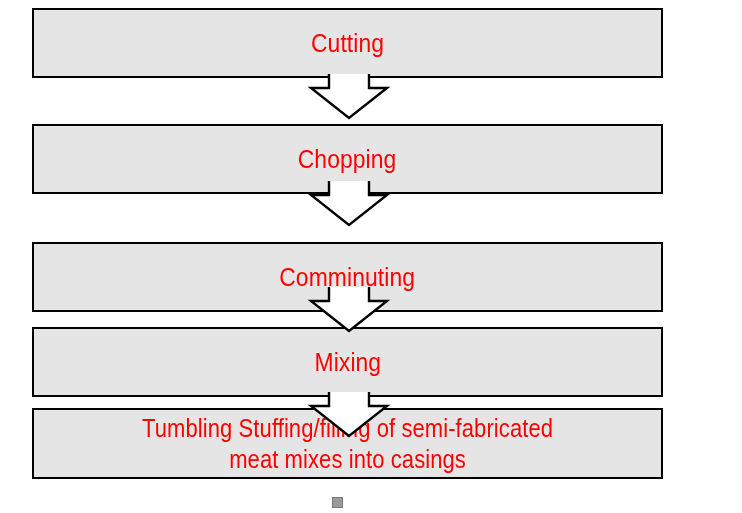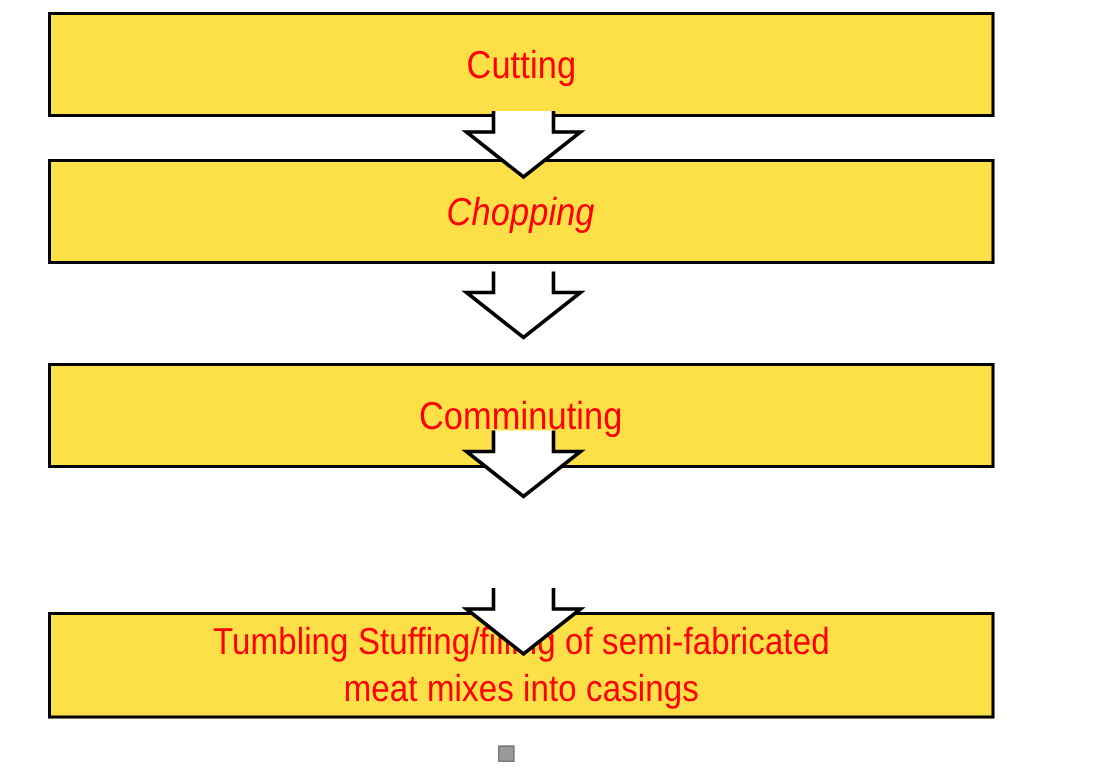--- a/index.html
+++ b/index.html
@@ -23,21 +23,21 @@
     width: 742px;
     height: 513px;
   }
 
   
   .proc-box {
     position: absolute;
     left: 32px;
     width: 631px;
     box-sizing: border-box;
-    background: #fde047;
+    background: #e5e5e5;
     border: 2px solid #000000;
     display: flex;
     align-items: center;
     justify-content: center;
     z-index: 2;
   }
   .proc-box .proc-label {
     color: #ff0000;
     font-family: "Liberation Sans", sans-serif;
     font-size: 26px;
@@ -45,21 +45,21 @@
     line-height: 1.18;
     text-align: center;
     letter-spacing: 0.1px;
     transform: scaleX(0.88);
     transform-origin: center center;
     white-space: pre-line;
     padding: 0 10px;
   }
 
   .box-0 { top: 8px;   height: 70px; }
-  .box-1 { top: 106px; height: 70px; font-style: italic; }
+  .box-1 { top: 124px; height: 70px; }
   .box-2 { top: 221px; height: 70px; margin-top: 21px; }
   .box-3 { top: 327px; height: 70px; }
   .box-4 { top: 408px; height: 71px; }
 
   .box-4 .proc-label {
     font-size: 25px;
     line-height: 1.22;
   }
 
   
@@ -133,20 +133,23 @@
   <div class="proc-box box-2">
     <span class="proc-label">Comminuting</span>
   </div>
 
   <div class="arrow-connector arrow-2">
     <svg viewBox="0 0 92 44" xmlns="http://www.w3.org/2000/svg" aria-hidden="true">
       <path d="M 26 0 L 26 14 L 8 14 L 46 44 L 84 14 L 66 14 L 66 0"></path>
     </svg>
   </div>
 
+  <div class="proc-box box-3">
+    <span class="proc-label">Mixing</span>
+  </div>
 
   <div class="arrow-connector arrow-3">
     <svg viewBox="0 0 92 44" xmlns="http://www.w3.org/2000/svg" aria-hidden="true">
       <path d="M 26 0 L 26 14 L 8 14 L 46 44 L 84 14 L 66 14 L 66 0"></path>
     </svg>
   </div>
 
   <div class="proc-box box-4">
     <span class="proc-label">Tumbling Stuffing/filling of semi-fabricated
 meat mixes into casings</span>

